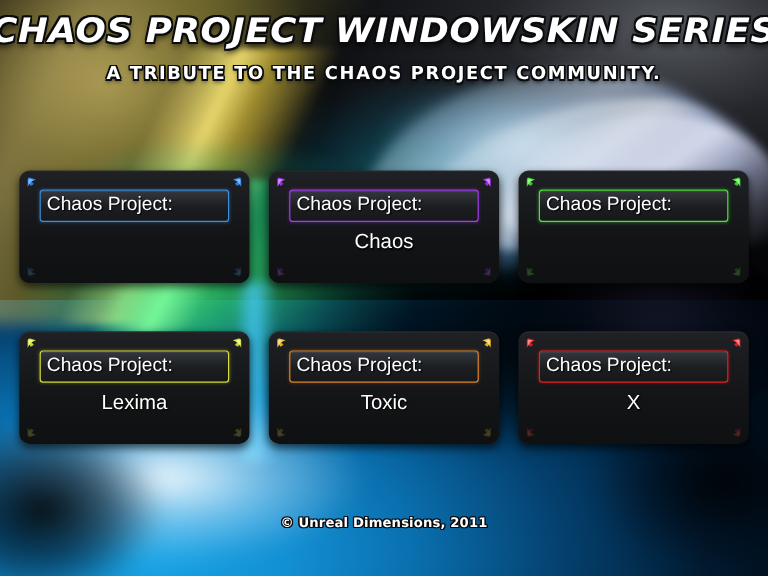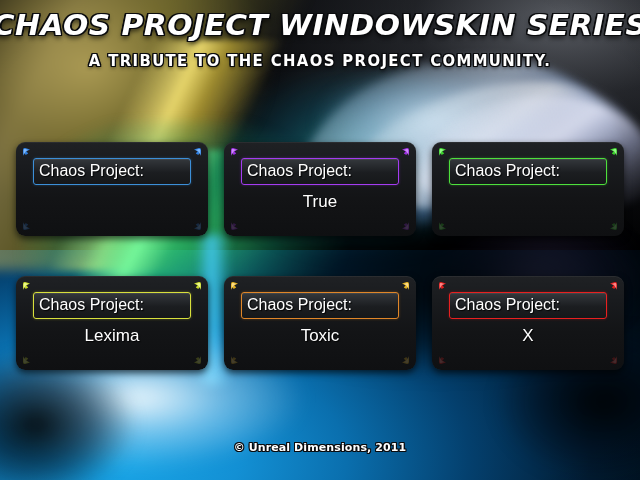--- a/index.html
+++ b/index.html
@@ -238,21 +238,21 @@
   
   #footer {
     position: absolute;
     left: 0;
     top: 428px;
     width: 640px;
     text-align: center;
     z-index: 20;
   }
   .footer-line {
-    margin: 12px;
+    margin: 0;
     font-family: "DejaVu Sans", sans-serif;
     font-size: 11px;
     font-weight: bold;
     color: #ffffff;
     letter-spacing: 0.1px;
     line-height: 15px;
     white-space: nowrap;
     text-shadow:
       -1px 0 0 #0b0c0e, 1px 0 0 #0b0c0e,
       0 -1px 0 #0b0c0e, 0 1px 0 #0b0c0e,
@@ -340,21 +340,21 @@
         </span>
         <span class="corner br">
           <svg width="9" height="10" viewBox="0 0 9 10">
             <path d="M1 9 L1 3 Q1 0.6 3.2 1.1 L8 2.6 L4.4 4.2 L6.2 6.4 L3.6 7.9 L2.4 5.6 Z" fill="#9b2fe0"></path>
             <path d="M1.7 8 L1.7 3.2 Q1.7 1.7 3.2 2.1 L6.4 3.0 L4.0 4.0 Z" fill="#d79bff" opacity="0.85"></path>
           </svg>
         </span>
         <div class="skin-field" style="border-color: rgb(164, 60, 240); box-shadow: rgba(255, 255, 255, 0.07) 0px 1px 0px inset, rgba(164, 60, 240, 0.333) 0px 0px 3px;">
           <span class="skin-field-label">Chaos Project:</span>
         </div>
-        <div class="skin-value">True</div>
+        <div class="skin-value">Chaos</div>
       </div>
       <div class="skin">
         <span class="corner tl">
           <svg width="9" height="10" viewBox="0 0 9 10">
             <path d="M1 9 L1 3 Q1 0.6 3.2 1.1 L8 2.6 L4.4 4.2 L6.2 6.4 L3.6 7.9 L2.4 5.6 Z" fill="#3ad02c"></path>
             <path d="M1.7 8 L1.7 3.2 Q1.7 1.7 3.2 2.1 L6.4 3.0 L4.0 4.0 Z" fill="#a8ff9a" opacity="0.85"></path>
           </svg>
         </span>
         <span class="corner tr">
           <svg width="9" height="10" viewBox="0 0 9 10">

